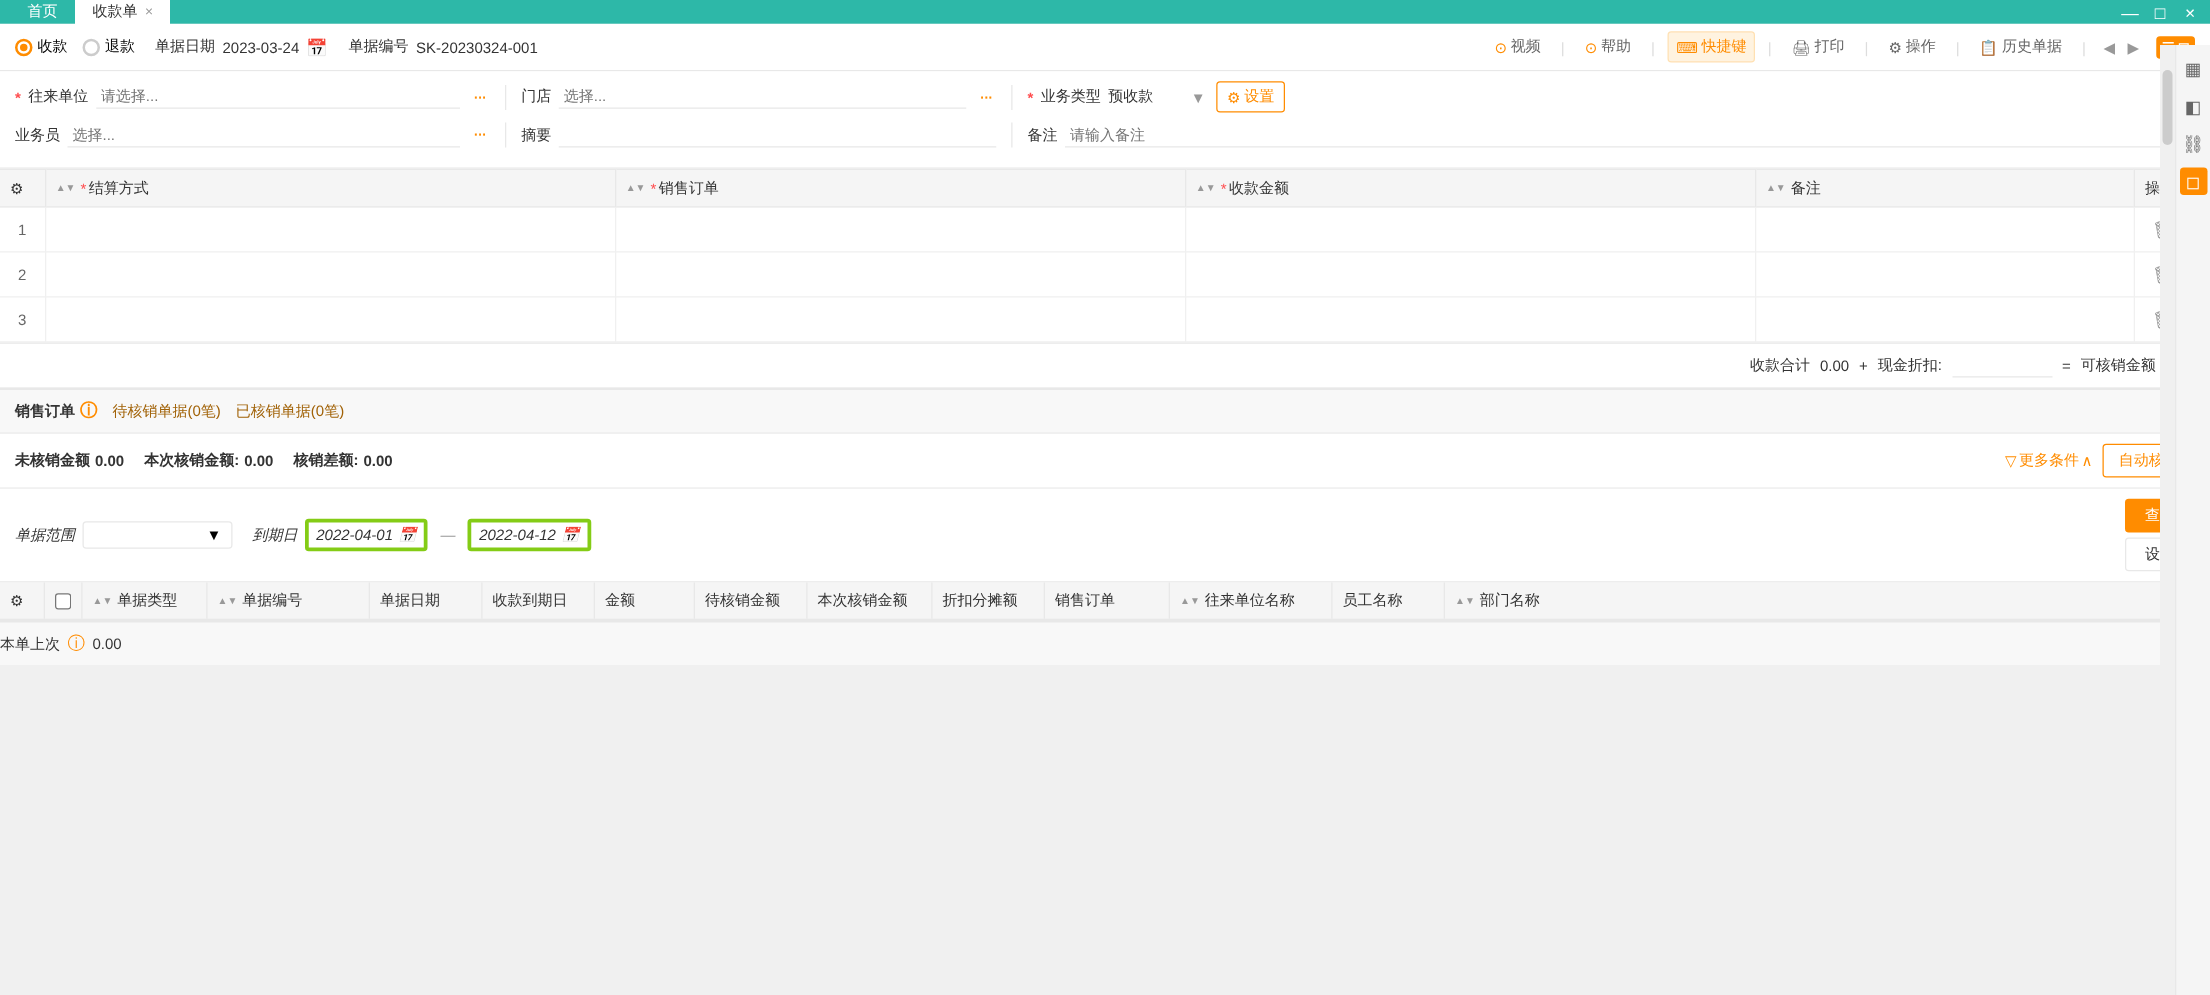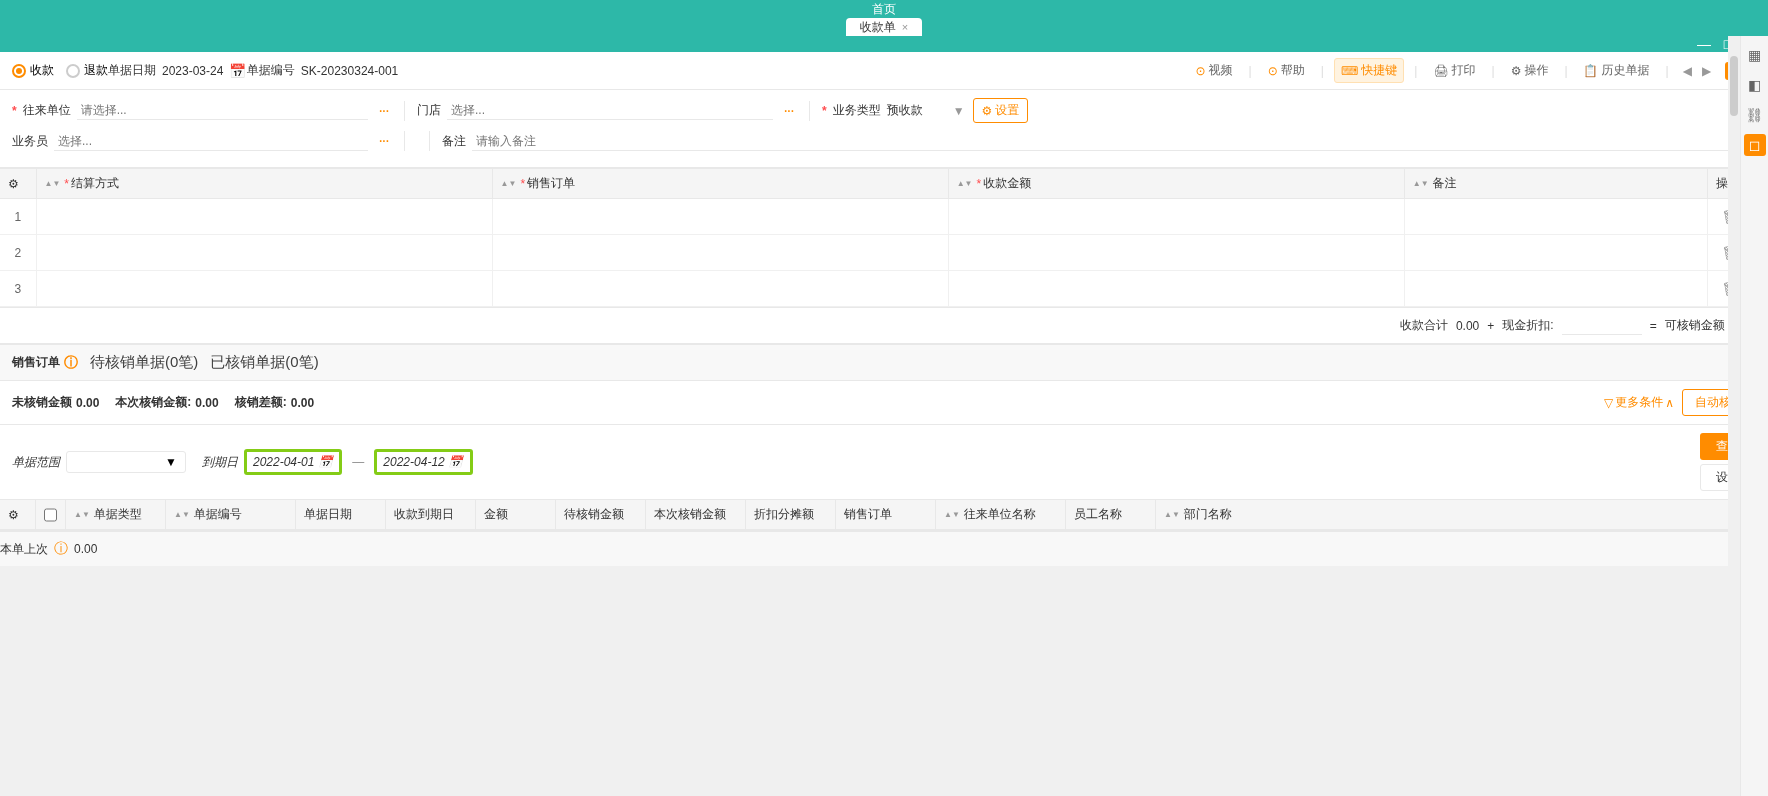--- a/index.html
+++ b/index.html
@@ -3,24 +3,23 @@
   <meta charset="utf-8">
   <style>
     * { box-sizing: border-box; margin: 0; padding: 0; font-family: 'Microsoft YaHei', Arial, sans-serif; font-size: 12px; }
     body { background: #f0f0f0; width: 1768px; height: 796px; overflow: hidden; }
     
     
     .tab-bar {
       display: flex;
       align-items: center;
       background: #2db8a8;
-      height: 52px;
+      height: 19px;
       padding: 0 8px;
       color: white;
-      flex-direction: column;
     }
     .tab-home {
       padding: 0 14px;
       height: 36px;
       display: flex;
       align-items: center;
       color: white;
       font-size: 13px;
       cursor: pointer;
     }
@@ -58,20 +57,21 @@
       color: white;
     }
 
     
     .toolbar {
       display: flex;
       align-items: center;
       padding: 6px 12px;
       background: white;
       border-bottom: 1px solid #e8e8e8;
+      gap: 16px;
     }
     .radio-group {
       display: flex;
       align-items: center;
       gap: 12px;
     }
     .radio-item {
       display: flex;
       align-items: center;
       gap: 4px;
@@ -328,23 +328,23 @@
       display: flex;
       align-items: center;
       gap: 4px;
     }
     .info-icon {
       color: #ff8c00;
       font-size: 14px;
       cursor: pointer;
     }
     .tab-link {
-      color: #404040;
-      cursor: pointer;
-      font-size: 15px;
+      color: #a16207;
+      cursor: pointer;
+      font-size: 12px;
     }
 
     
     .writeoff-stats {
       display: flex;
       align-items: center;
       padding: 8px 12px;
       gap: 16px;
       background: white;
       border-bottom: 1px solid #e8e8e8;
@@ -688,20 +688,24 @@
       </div>
       <div class="form-row">
 
         <div class="form-field" style="max-width:380px;">
           <span class="field-label">业务员</span>
           <input class="form-input" placeholder="选择..." style="">
           <span class="more-dots">···</span>
         </div>
         <div class="field-separator"></div>
 
+        <div class="form-field" style="max-width:380px;">
+          <span class="field-label">摘要</span>
+          <input class="form-input" style="">
+        </div>
         <div class="field-separator"></div>
 
         <div class="form-field">
           <span class="field-label">备注</span>
           <input class="form-input" placeholder="请输入备注" style="">
         </div>
       </div>
     </div>
 
     <div style="overflow-x:hidden;">

